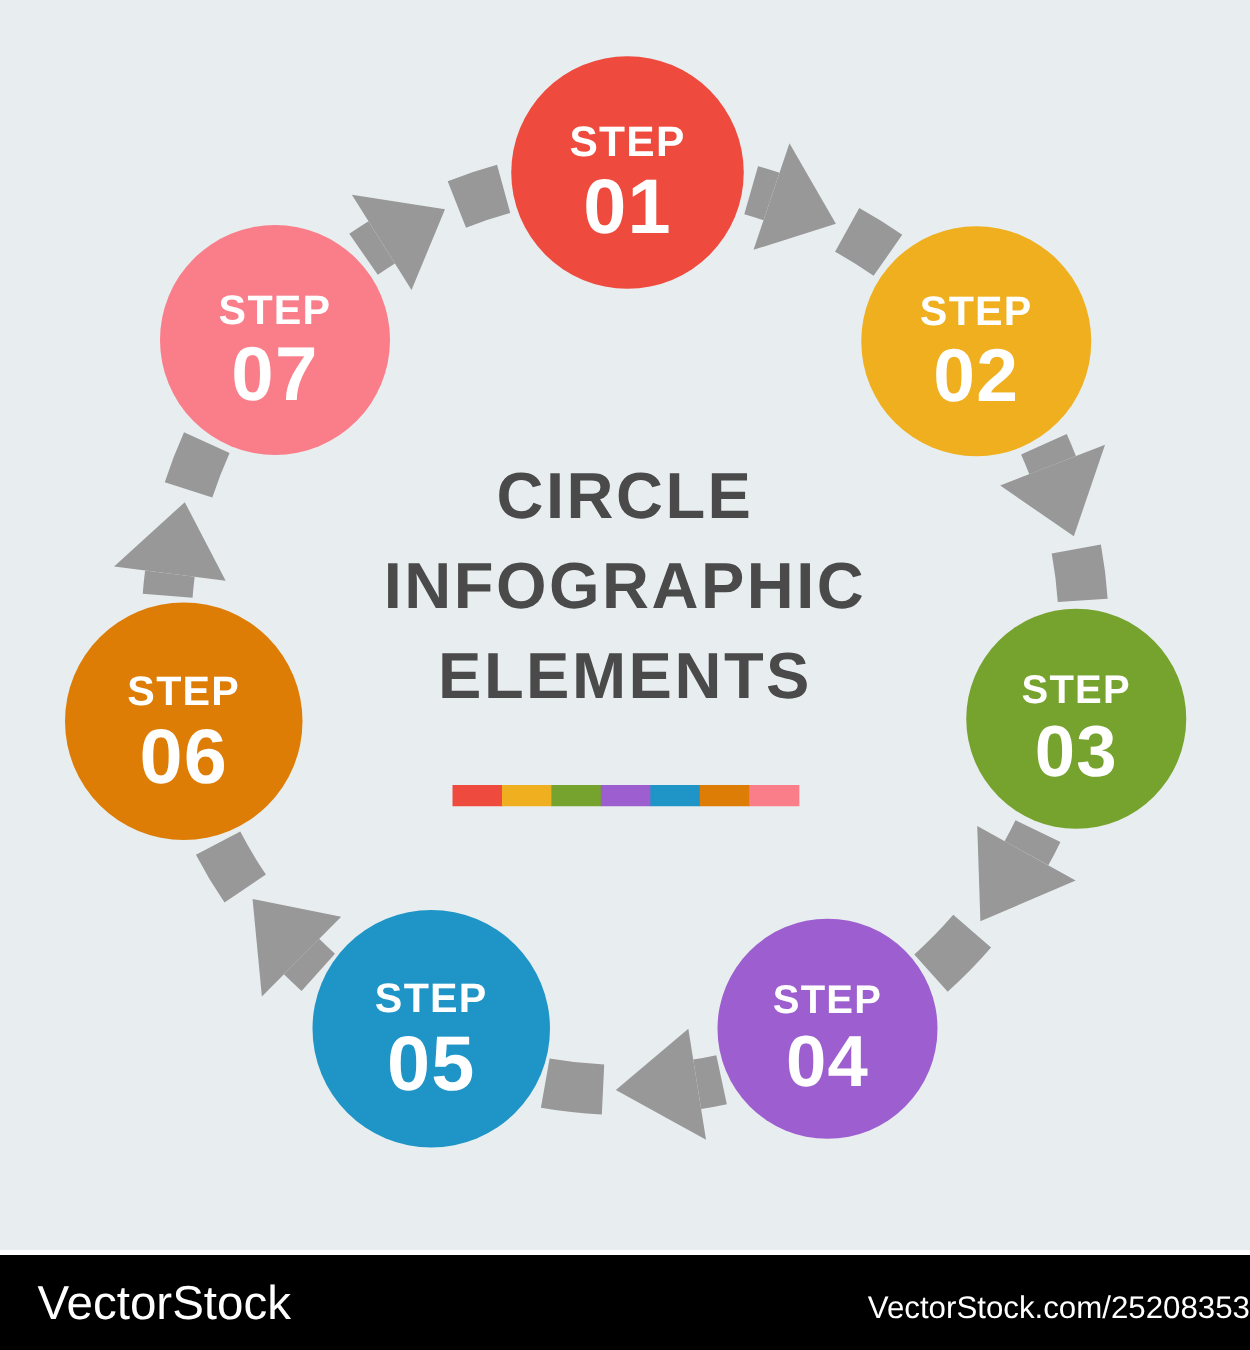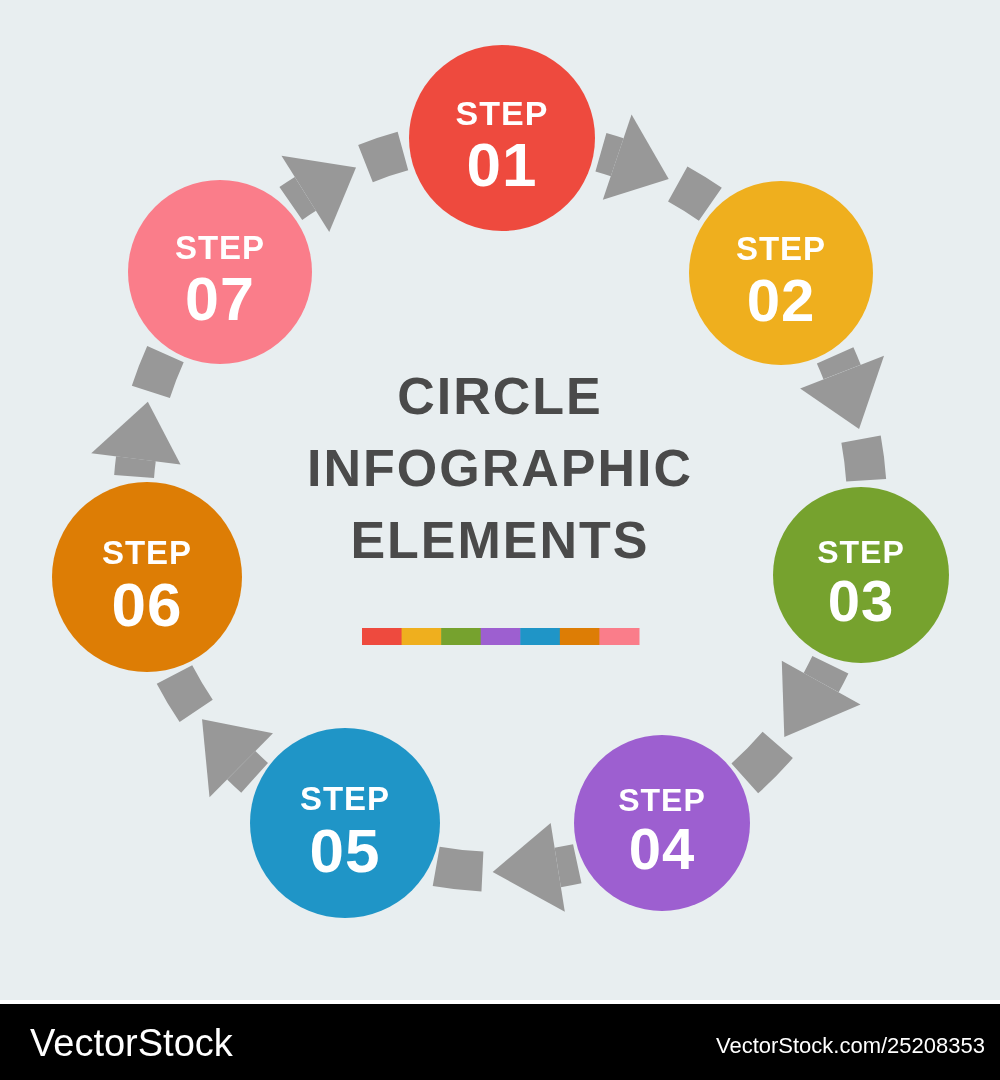--- a/index.html
+++ b/index.html
@@ -71,24 +71,24 @@
     top: 18px;
     color: #ffffff;
     font-size: 38px;
     font-family: "Liberation Sans", sans-serif;
     font-weight: normal;
     letter-spacing: 0px;
     line-height: 42px;
   }
   #footer-url {
     position: absolute;
-    right: 39px;
+    right: 24px;
     top: 27px;
     color: #ffffff;
-    font-size: 22px;
+    font-size: 25px;
     font-family: "Liberation Sans", sans-serif;
     font-weight: normal;
     letter-spacing: 0px;
     line-height: 30px;
   }
 </style>
 </head>
 <body>
 
 <div id="stage">

